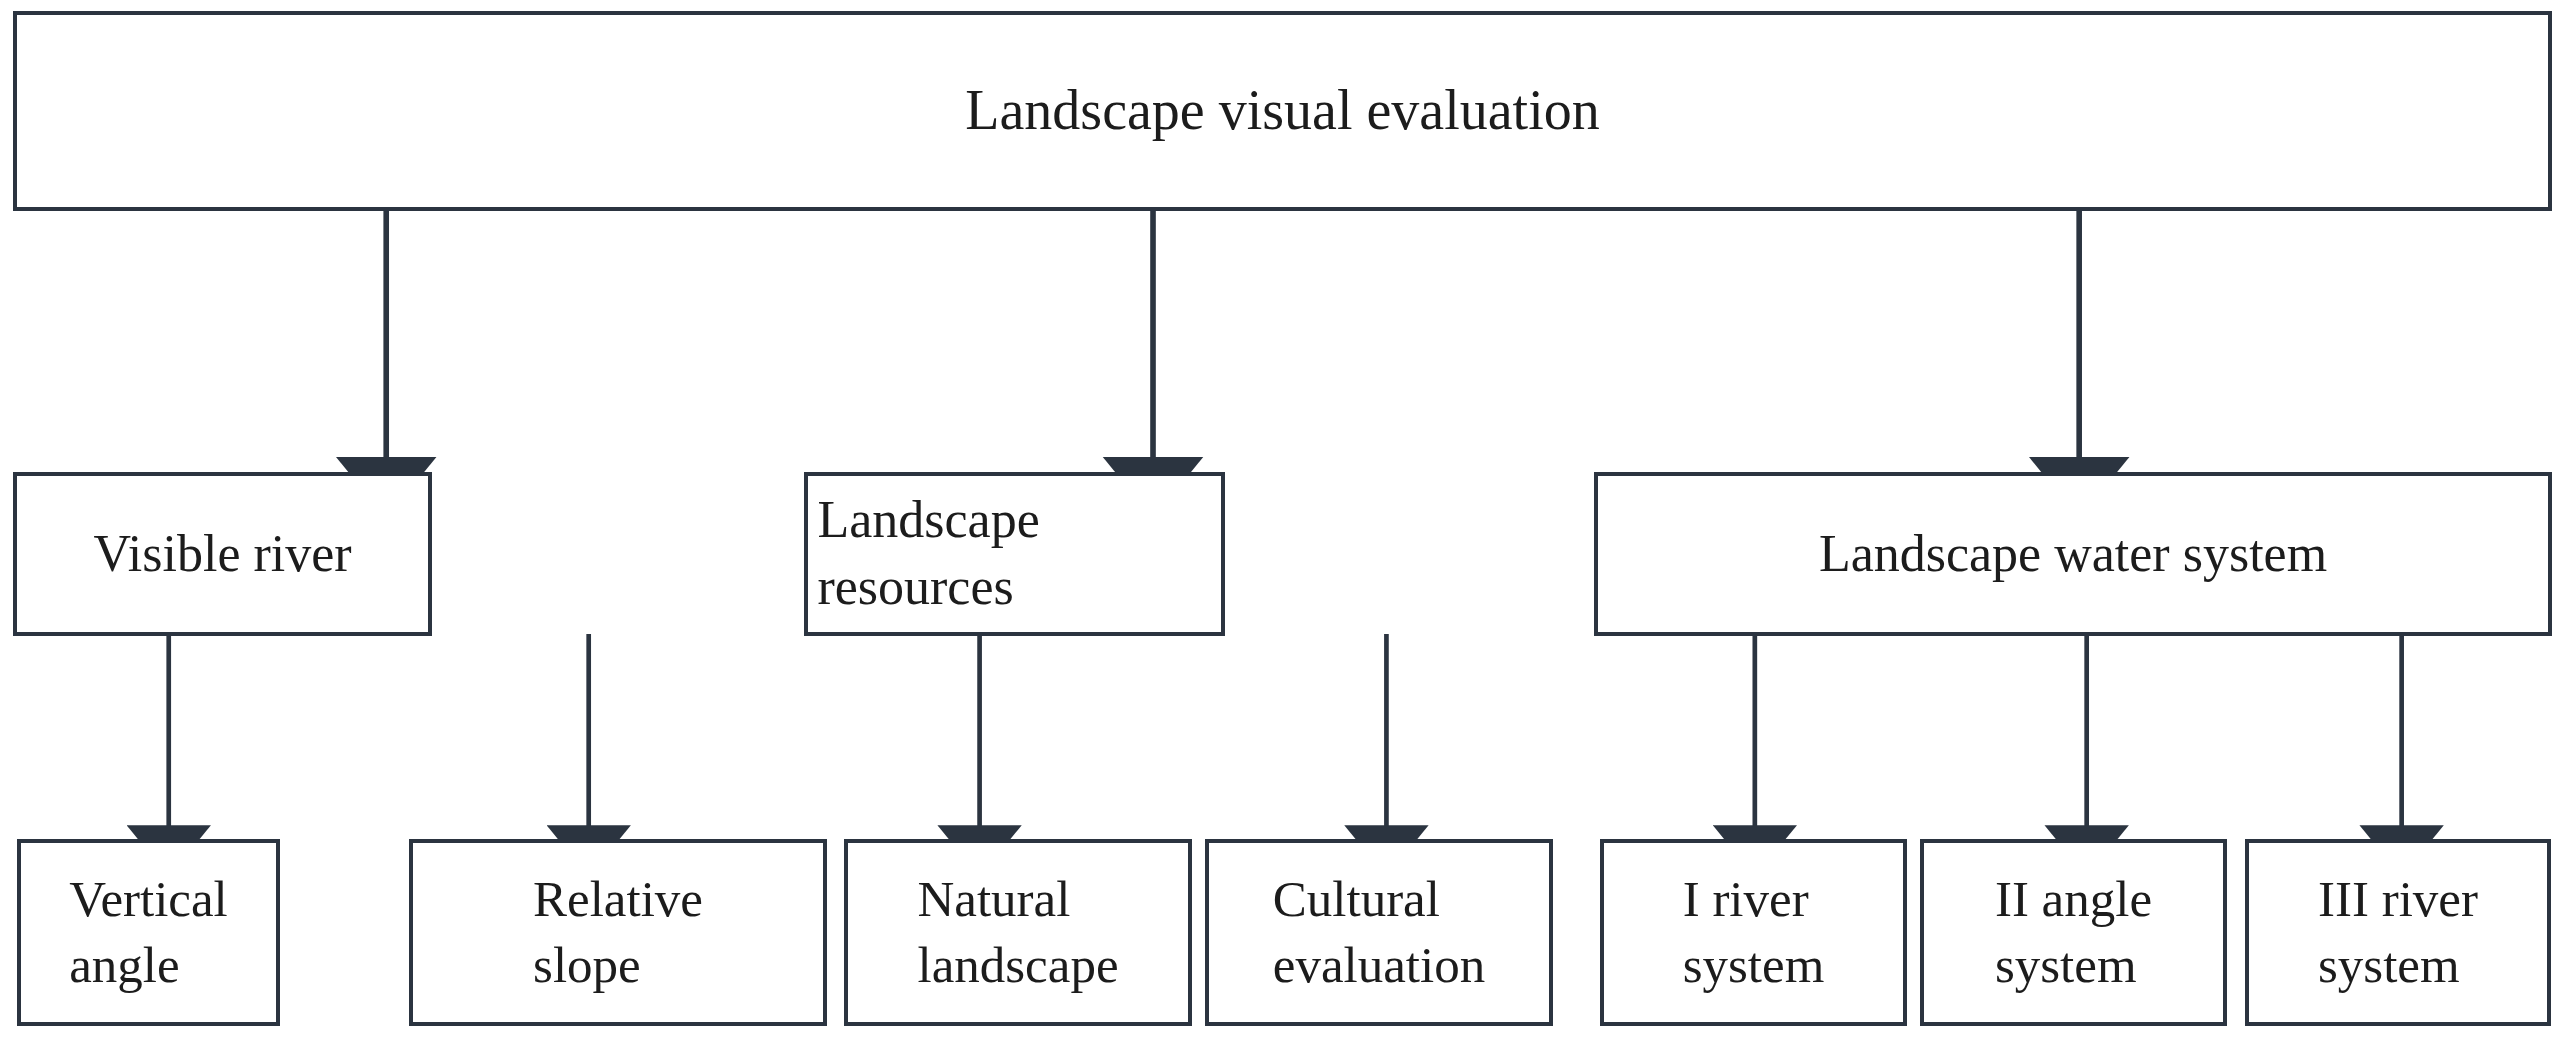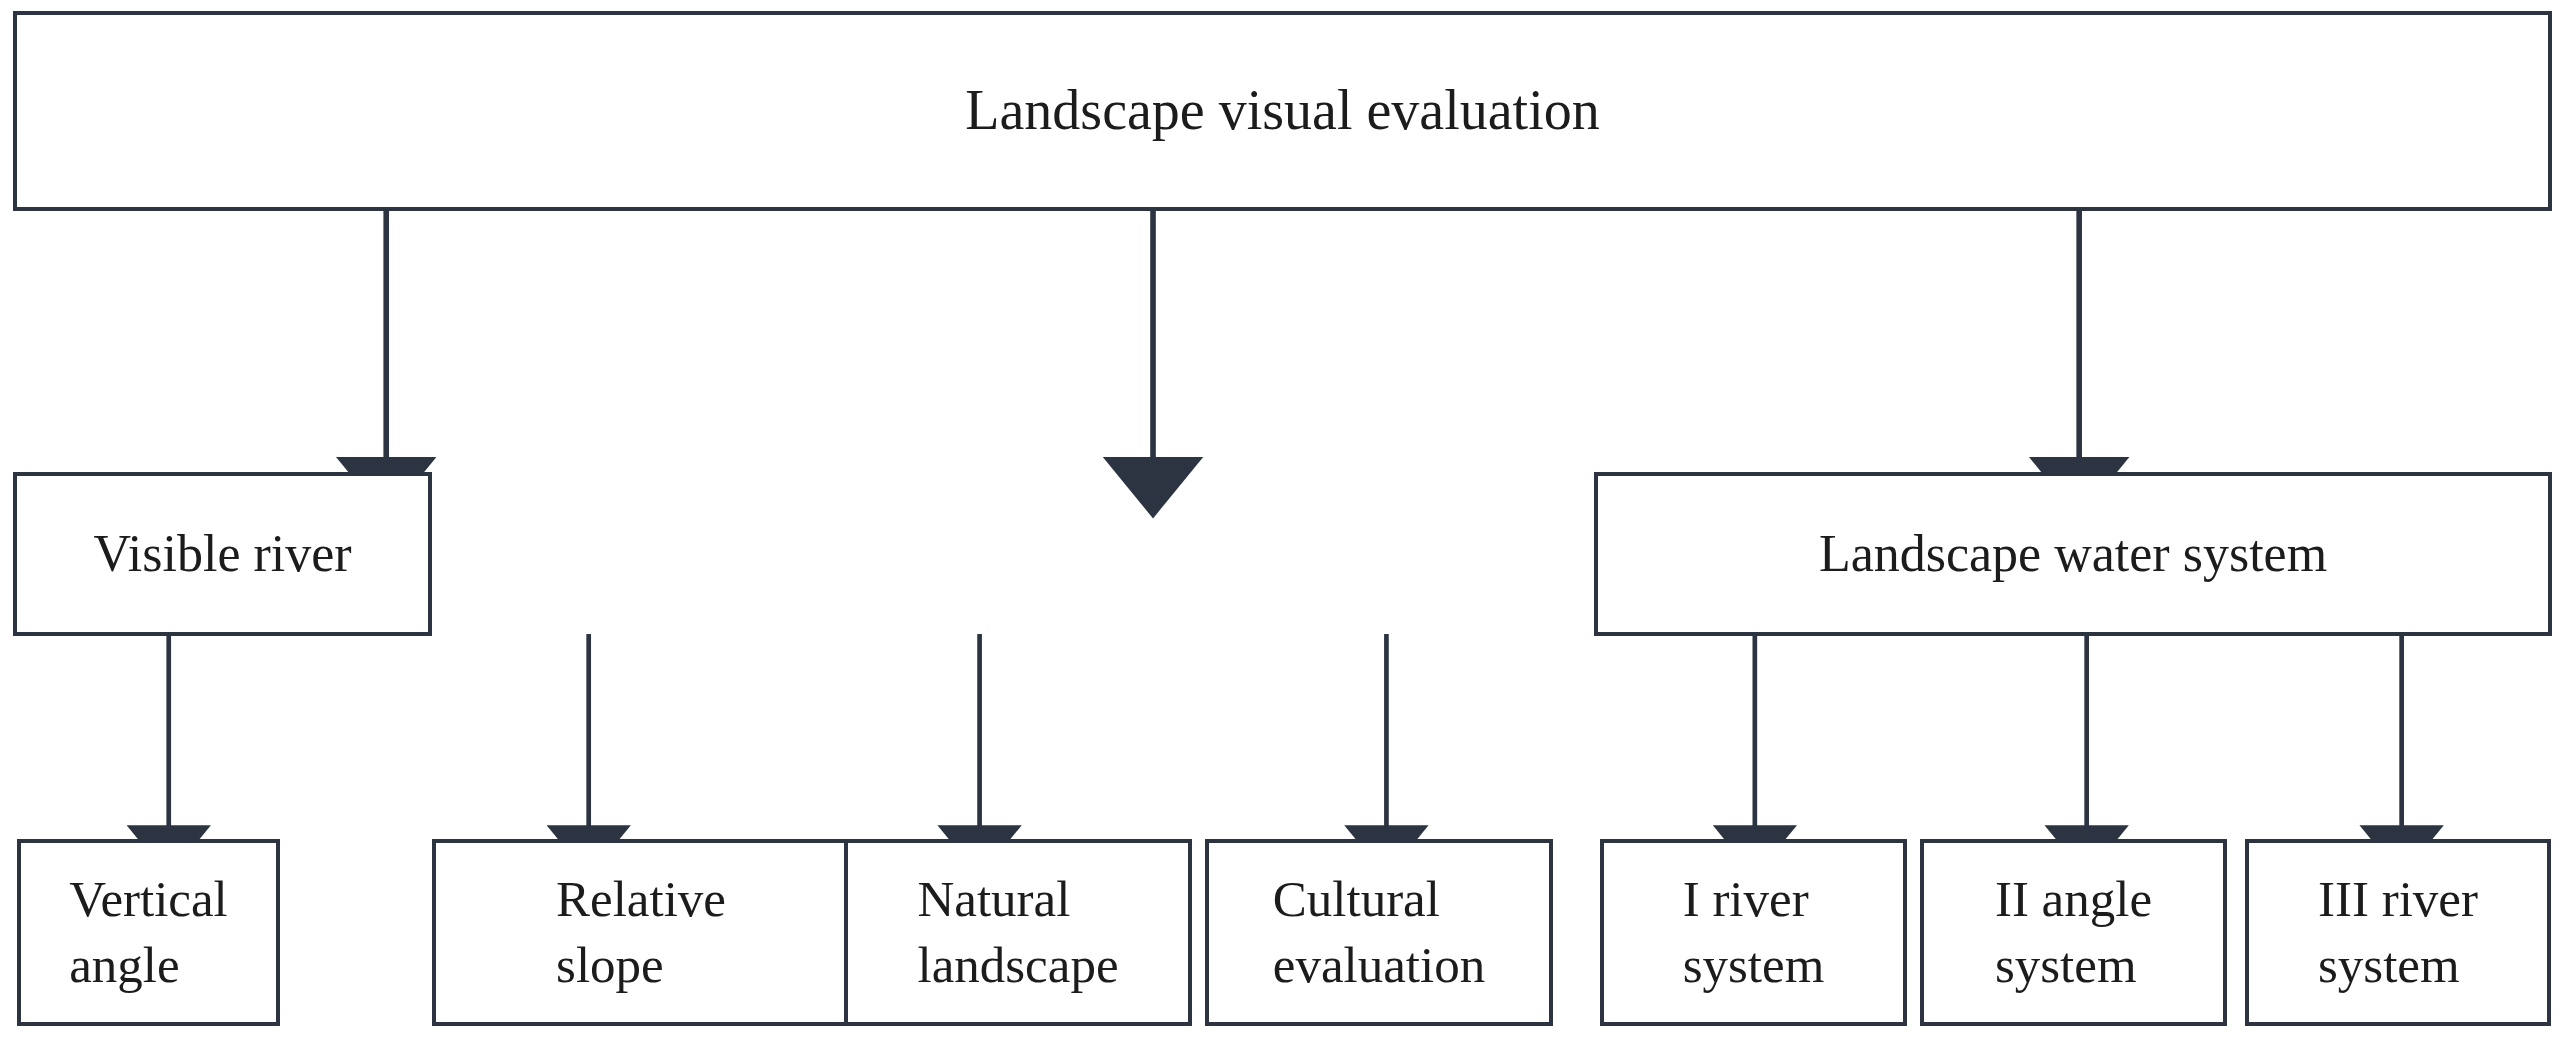--- a/index.html
+++ b/index.html
@@ -45,21 +45,21 @@
   
   .lvl2 { top: 472px; height: 164px; }
   .lvl2 .label { font-size: 52px; }
   .lvl2.n0 { left: 13px;   width: 419px; }
   .lvl2.n1 { left: 804px;  width: 421px; }
   .lvl2.n2 { left: 1594px; width: 958px; }
   
   .lvl3 { top: 839px; height: 187px; }
   .lvl3 .label { font-size: 51px; }
   .lvl3.n0 { left: 17px;   width: 263px; }
-  .lvl3.n1 { left: 432px;  width: 418px; }
+  .lvl3.n1 { left: 409px;  width: 418px; }
   .lvl3.n2 { left: 844px;  width: 348px; }
   .lvl3.n3 { left: 1205px; width: 348px; }
   .lvl3.n4 { left: 1600px; width: 307px; }
   .lvl3.n5 { left: 1920px; width: 307px; }
   .lvl3.n6 { left: 2245px; width: 306px; }
 
   #edges {
     position: absolute;
     left: 0;
     top: 0;
@@ -113,20 +113,23 @@
     </g>
   </svg>
 
   <div class="node lvl1">
     <span class="label">Landscape visual evaluation</span>
   </div>
 
   <div class="node lvl2 n0">
     <span class="label">Visible river</span>
   </div>
+  <div class="node lvl2 n1">
+    <span class="label">Landscape resources</span>
+  </div>
   <div class="node lvl2 n2">
     <span class="label">Landscape water system</span>
   </div>
 
   <div class="node lvl3 n0">
     <span class="label">Vertical
 angle</span>
   </div>
   <div class="node lvl3 n1">
     <span class="label">Relative

